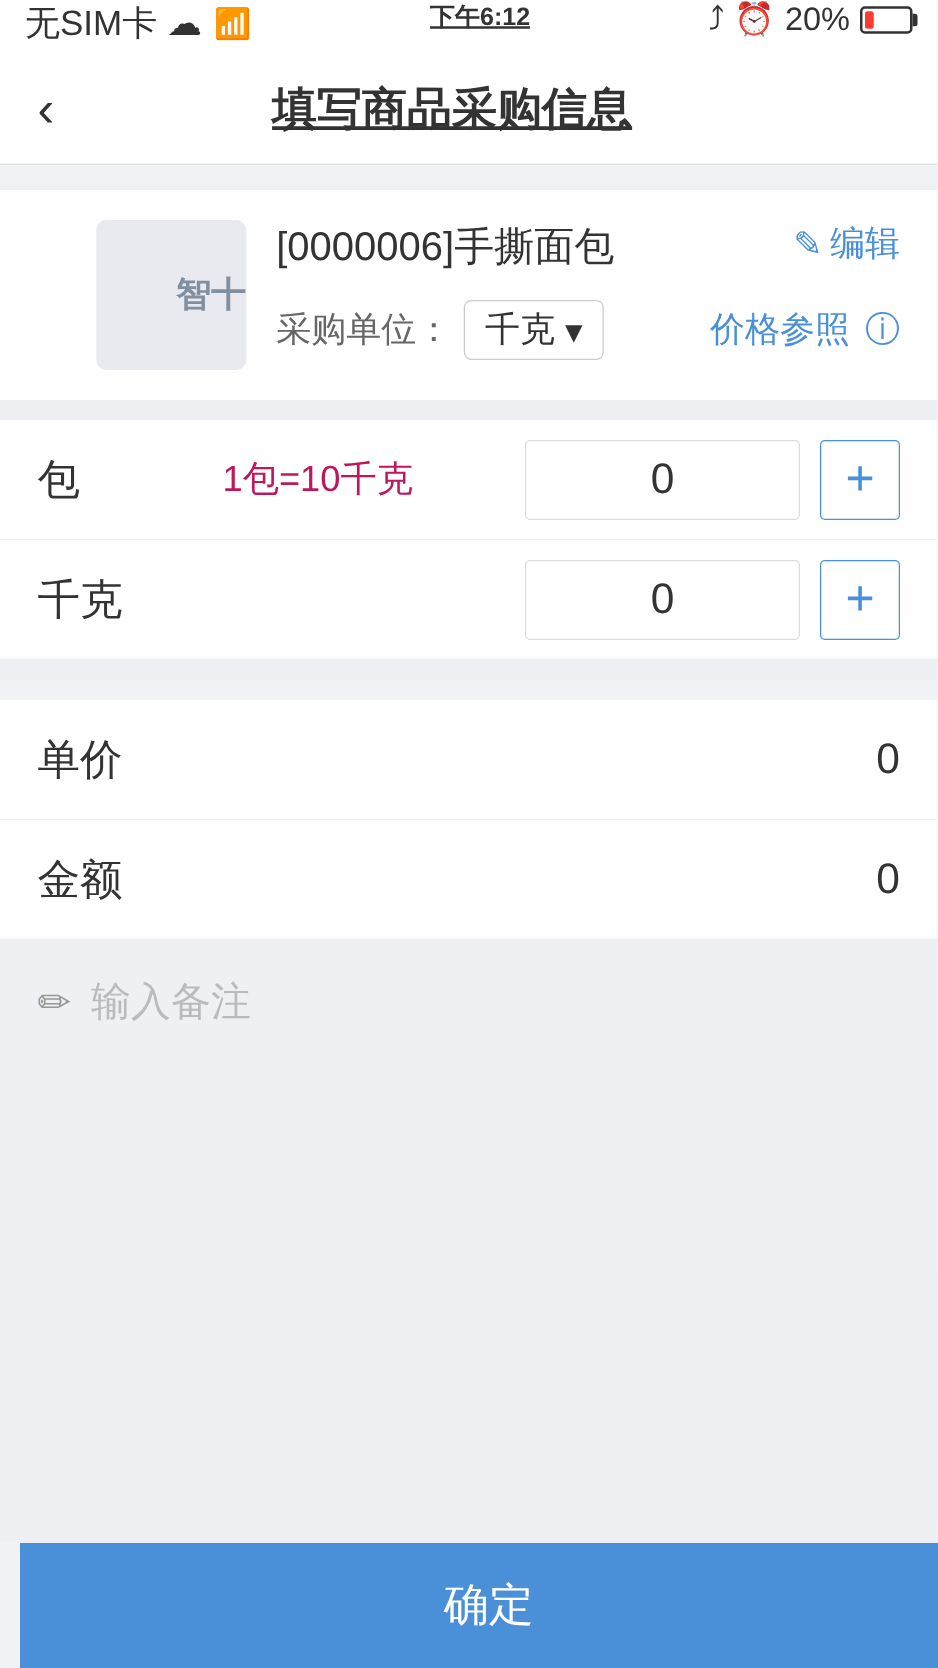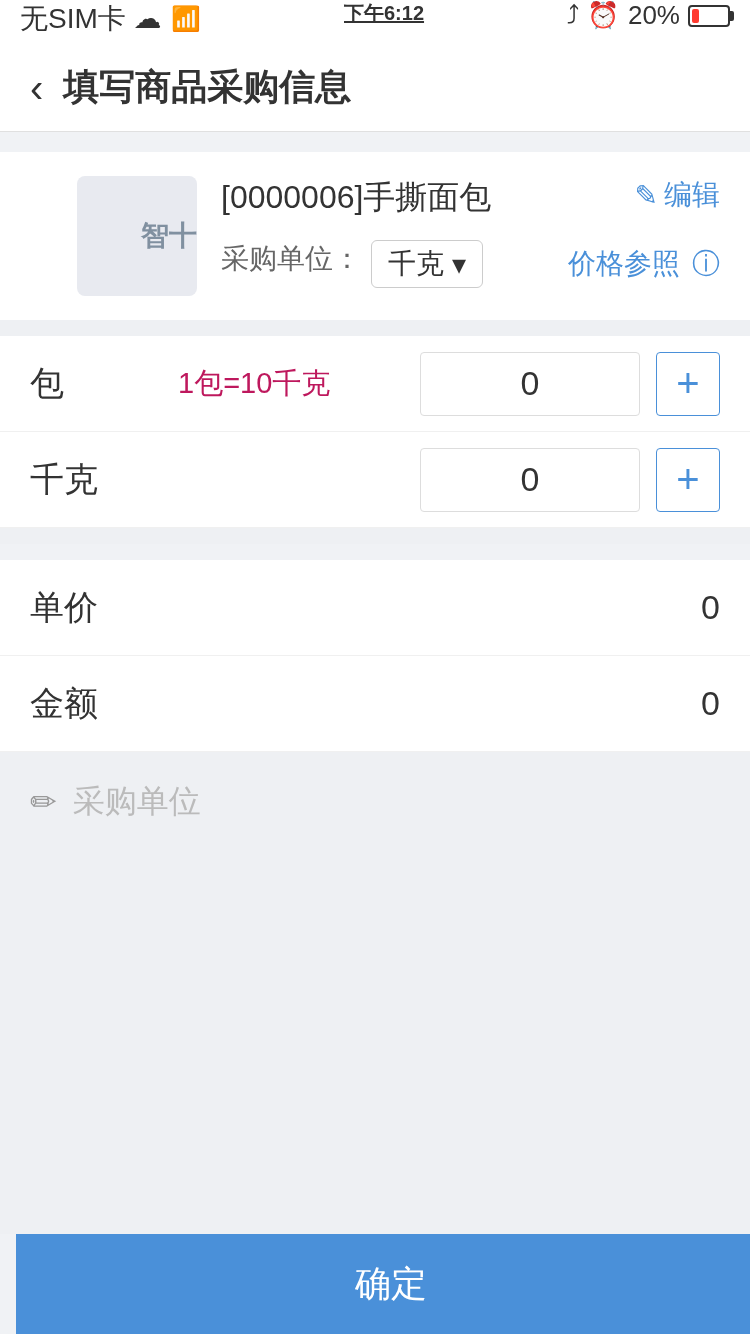--- a/index.html
+++ b/index.html
@@ -51,24 +51,25 @@
     }
     .nav-back {
       font-size: 40px;
       color: #333;
       cursor: pointer;
       margin-right: 20px;
       line-height: 1;
     }
     .nav-title {
       flex: 1;
-      text-align: left;
+      text-align: center;
       font-size: 36px;
       font-weight: 600;
       color: #333;
+      text-decoration: underline;
     }
 
     
     .product-card {
       background: #fff;
       margin-top: 20px;
       padding: 24px 30px;
       display: flex;
       align-items: flex-start;
       gap: 24px;
@@ -328,21 +329,21 @@
     </div>
     <div class="product-info">
       <div class="product-header">
         <span class="product-name">[0000006]手撕面包</span>
         <span class="edit-btn">
           <span>✎</span>
           <span>编辑</span>
         </span>
       </div>
       <div class="product-unit-row">
-        <div style="display:flex;">
+        <div style="display:flex;align-items:center;">
           <span class="unit-label">采购单位：</span>
           <div class="unit-select">
             <span>千克</span>
             <span>▾</span>
           </div>
         </div>
         <div class="price-ref">
           <span>价格参照</span>
           <span>ⓘ</span>
         </div>
@@ -381,19 +382,19 @@
     </div>
     <div class="price-row">
       <span class="price-label">金额</span>
       <div class="price-spacer"></div>
       <span class="price-value">0</span>
     </div>
   </div>
 
   <div class="notes-section">
     <span class="notes-icon">✏</span>
-    <span class="notes-placeholder">采购单位</span>
+    <span class="notes-placeholder">输入备注</span>
   </div>
 
   <div class="bottom-spacer"></div>
 </div>
 
 <button class="confirm-btn">确定</button>
 
 </body></html>

